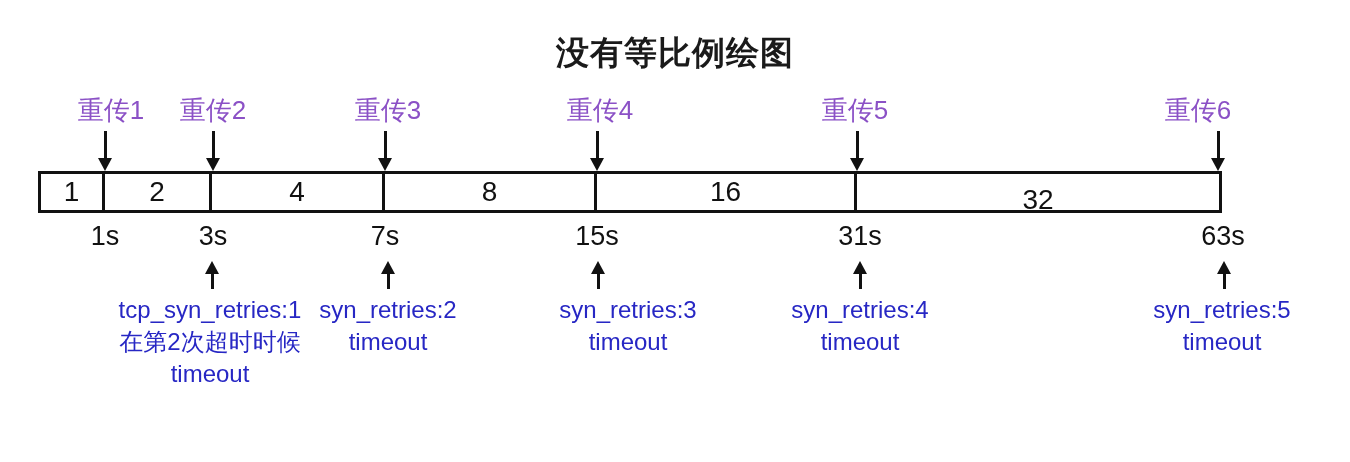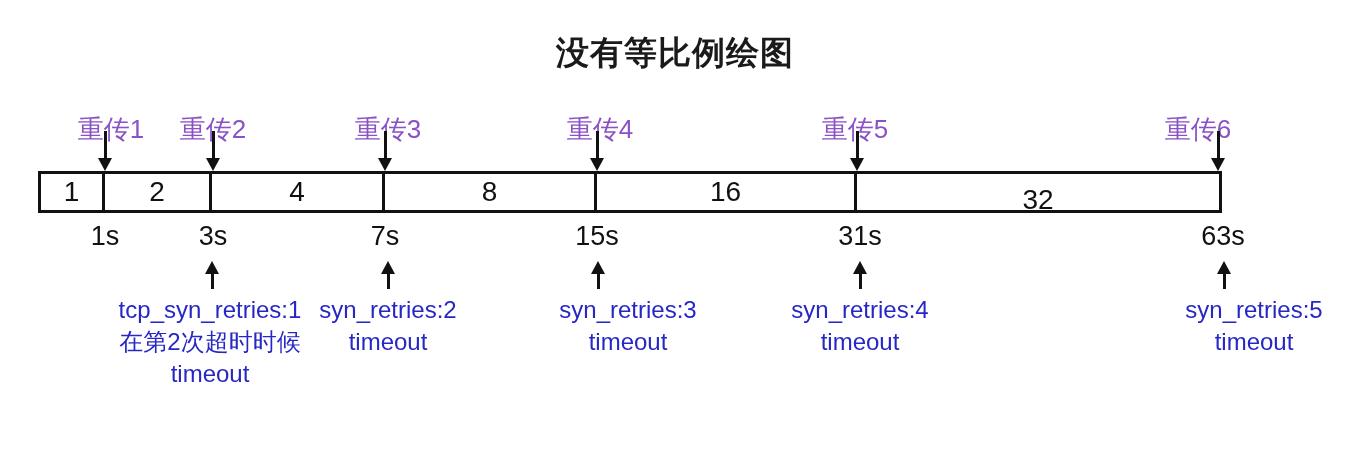--- a/index.html
+++ b/index.html
@@ -1,20 +1,20 @@
 <!DOCTYPE html>
 <html><head>
 <meta charset="utf-8">
 <style>
   html,body{margin:0;padding:0;background:#ffffff;}
   #stage{position:relative;width:1350px;height:462px;background:#ffffff;overflow:hidden;
          font-family:"Liberation Sans","DejaVu Sans",sans-serif;}
   .title{position:absolute;left:0;top:31px;width:100%;text-align:center;
          font-size:33px;font-weight:600;color:#1a1a1a;letter-spacing:1px;}
-  .retrans-label{position:absolute;top:112px;transform:translateX(-50%);
+  .retrans-label{position:absolute;top:93px;transform:translateX(-50%);
          font-size:26px;color:#8B51C6;white-space:nowrap;text-align:right;}
   .arrow-down{position:absolute;top:131px;transform:translateX(-50%);
          display:flex;flex-direction:column;align-items:center;}
   .arrow-down .shaft{width:3px;height:27px;background:#111;}
   .arrow-down .head{width:0;height:0;border-left:7px solid transparent;
          border-right:7px solid transparent;border-top:13px solid #111;}
   .arrow-up{position:absolute;top:261px;transform:translateX(-50%);
          display:flex;flex-direction:column;align-items:center;}
   .arrow-up .head{width:0;height:0;border-left:7px solid transparent;
          border-right:7px solid transparent;border-bottom:13px solid #111;}
@@ -110,17 +110,17 @@
       <div class="shaft"></div>
     </div>
     <div class="annotation" style="left: 860px;">
       <div>syn_retries:4</div>
       <div>timeout</div>
     </div>
     <div class="arrow-up" style="left: 1224px;">
       <div class="head"></div>
       <div class="shaft"></div>
     </div>
-    <div class="annotation" style="left: 1222px; margin-left: 32px;">
+    <div class="annotation" style="left: 1222px;">
       <div>syn_retries:5</div>
       <div>timeout</div>
     </div>
   </div>
 
 </body></html>

